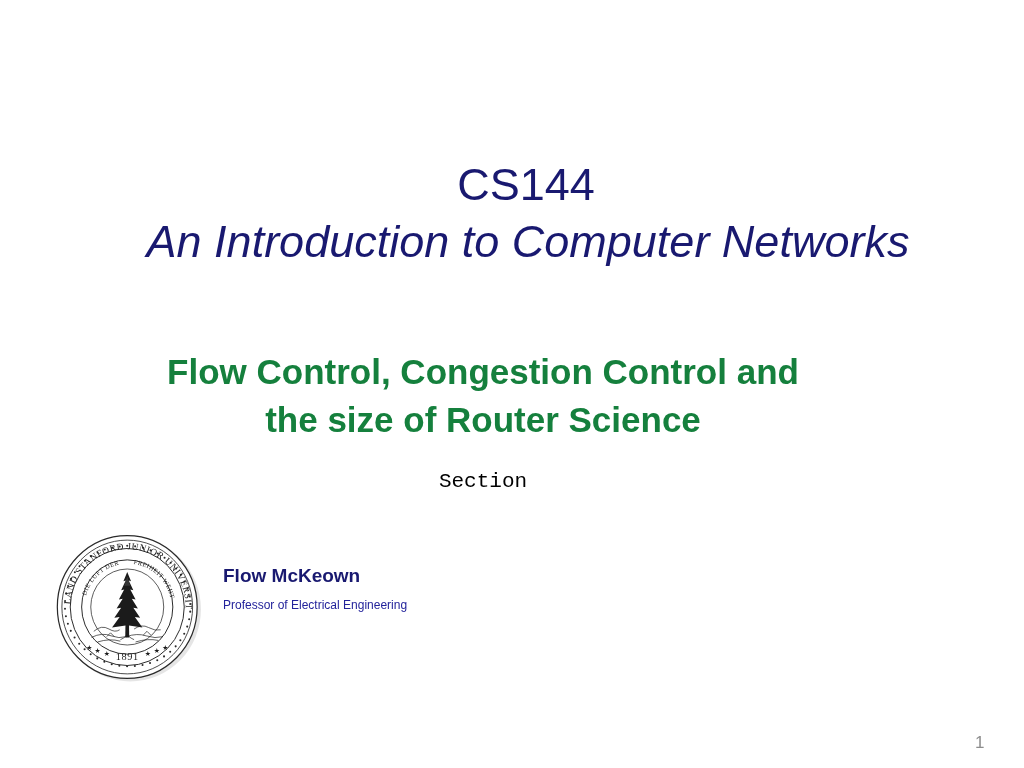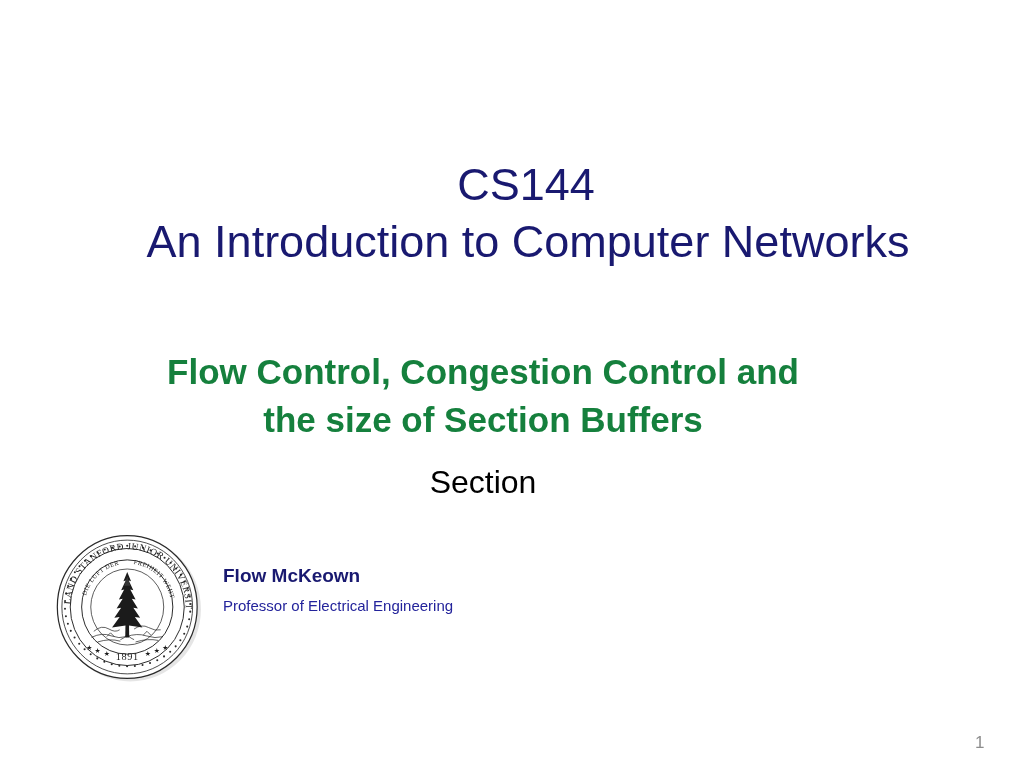--- a/index.html
+++ b/index.html
@@ -37,21 +37,21 @@
   #title-block .tline {
     color: #191970;
     font-family: "Liberation Sans", sans-serif;
     font-weight: 400;
     font-size: 45px;
     line-height: 57px;
     letter-spacing: 0px;
     white-space: nowrap;
   }
   #title-line-1 { padding-left: 28px; }
-  #title-line-2 { padding-left: 32px; }
+  #title-line-2 { padding-left: 32px; font-style: italic; }
 
   
   #subtitle-block {
     position: absolute;
     left: 0;
     top: 348px;
     width: 966px;
     text-align: center;
   }
   #subtitle-block .sline {
@@ -62,23 +62,23 @@
     line-height: 48px;
     white-space: nowrap;
   }
   #section-line {
     position: absolute;
     left: 0;
     top: 462px;
     width: 966px;
     text-align: center;
     color: #000000;
-    font-family: Liberation Sans, sans-serif;
+    font-family: Liberation Mono, monospace;
     font-weight: 400;
-    font-size: 32px;
+    font-size: 21px;
     line-height: 40px;
     white-space: nowrap;
   }
 
   
   #credit-block {
     position: absolute;
     left: 223px;
     top: 563px;
     width: 470px;
@@ -88,21 +88,21 @@
     font-family: "Liberation Sans", sans-serif;
     font-weight: bold;
     font-size: 19px;
     line-height: 25px;
     white-space: nowrap;
   }
   #credit-block .credit-line {
     color: #23239b;
     font-family: "Liberation Sans", sans-serif;
     font-weight: 400;
-    font-size: 15px;
+    font-size: 12px;
     line-height: 23px;
     white-space: nowrap;
   }
   #affil-line-1 { padding-top: 6px; }
 
   
   #seal-wrap {
     position: absolute;
     left: 52px;
     top: 531px;
@@ -129,21 +129,21 @@
 
 <div id="slide">
 
   <div id="title-block">
     <div class="tline" id="title-line-1">CS144</div>
     <div class="tline" id="title-line-2">An Introduction to Computer Networks</div>
   </div>
 
   <div id="subtitle-block">
     <div class="sline" id="subtitle-line-1">Flow Control, Congestion Control and</div>
-    <div class="sline" id="subtitle-line-2">the size of Section Buffers</div>
+    <div class="sline" id="subtitle-line-2">the size of Router Science</div>
   </div>
 
   <div id="section-line">Section</div>
 
   <div id="seal-wrap">
     <svg width="152" height="152" viewBox="0 0 200 200">
       <defs>
         <path id="arcOuter" d="M 100,100 m -78,0 a 78,78 0 1,1 156,0 a 78,78 0 1,1 -156,0"></path>
         <path id="arcOuterTop" d="M 24,100 a 76,76 0 0,1 152,0"></path>
         <path id="arcInnerTopL" d="M 43,100 a 57,57 0 0,1 57,-57"></path>

